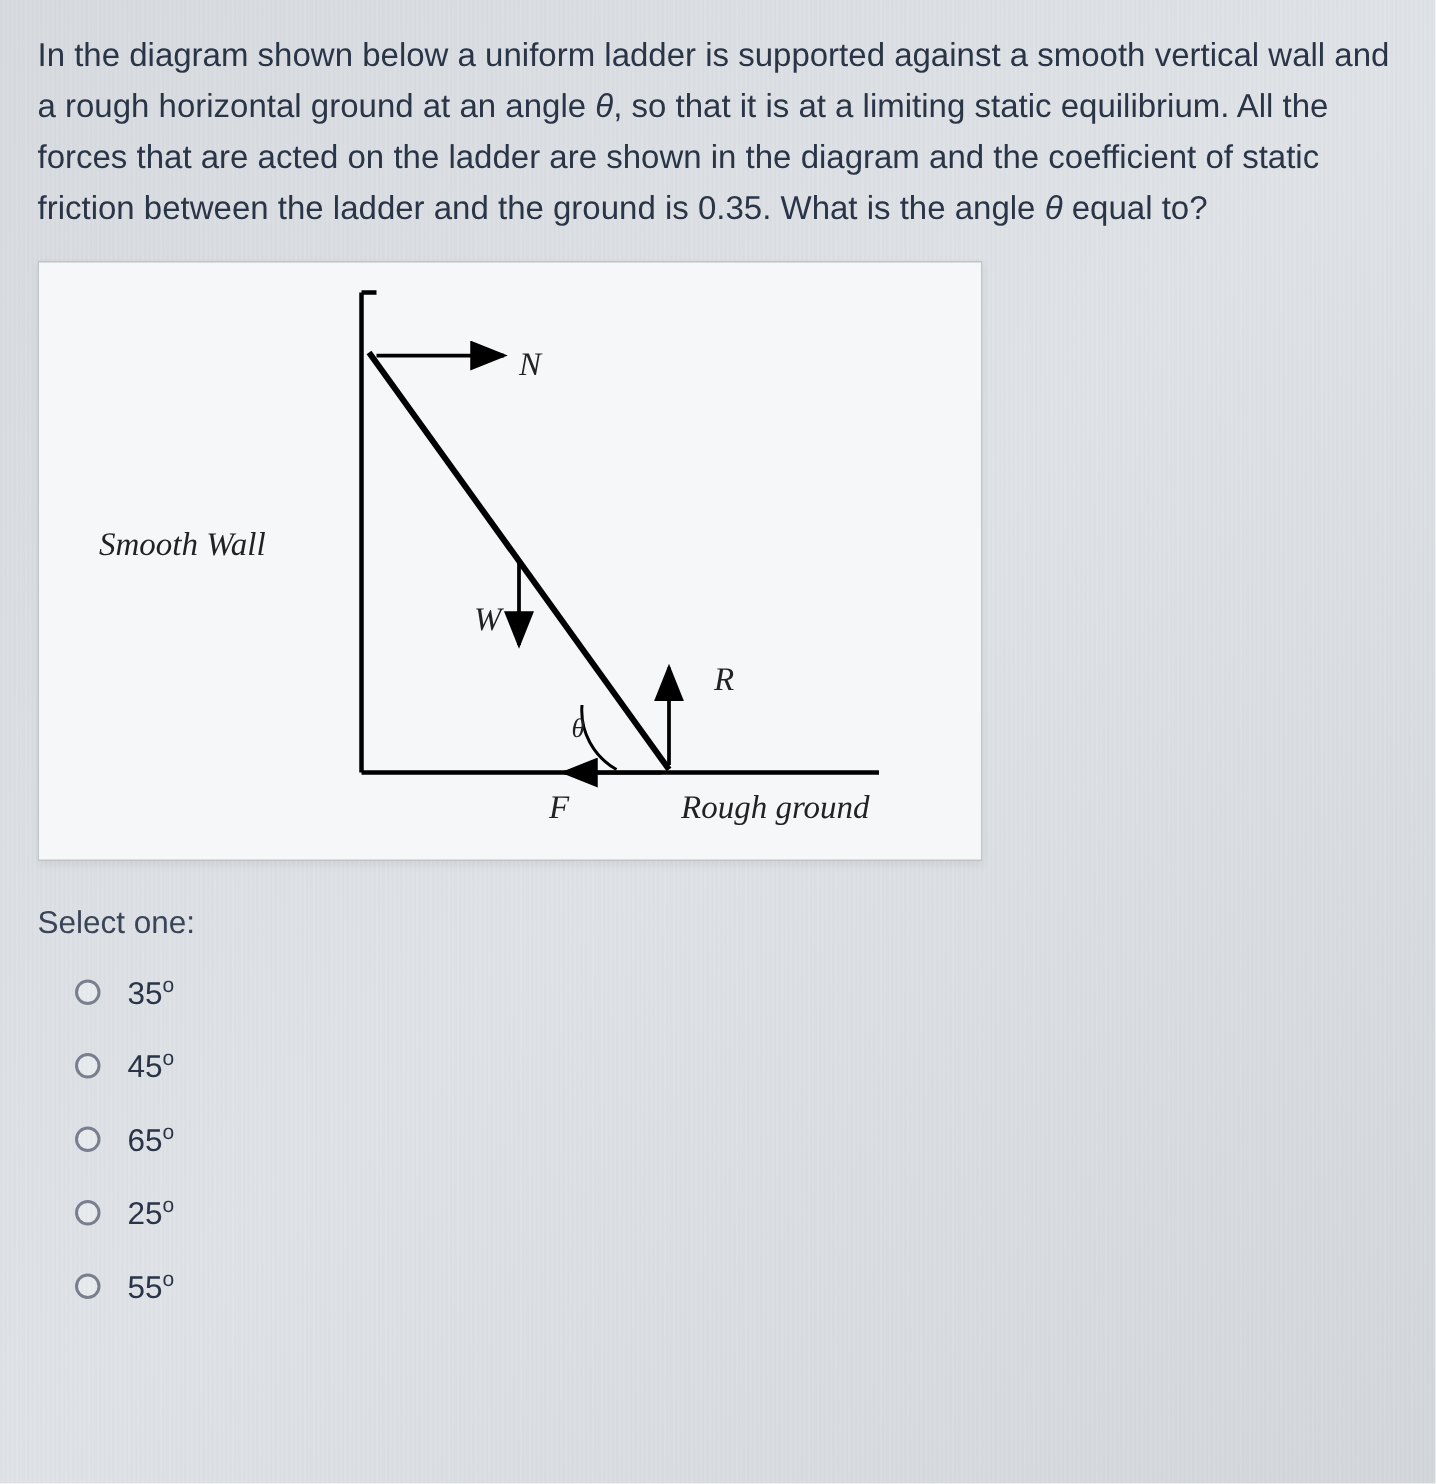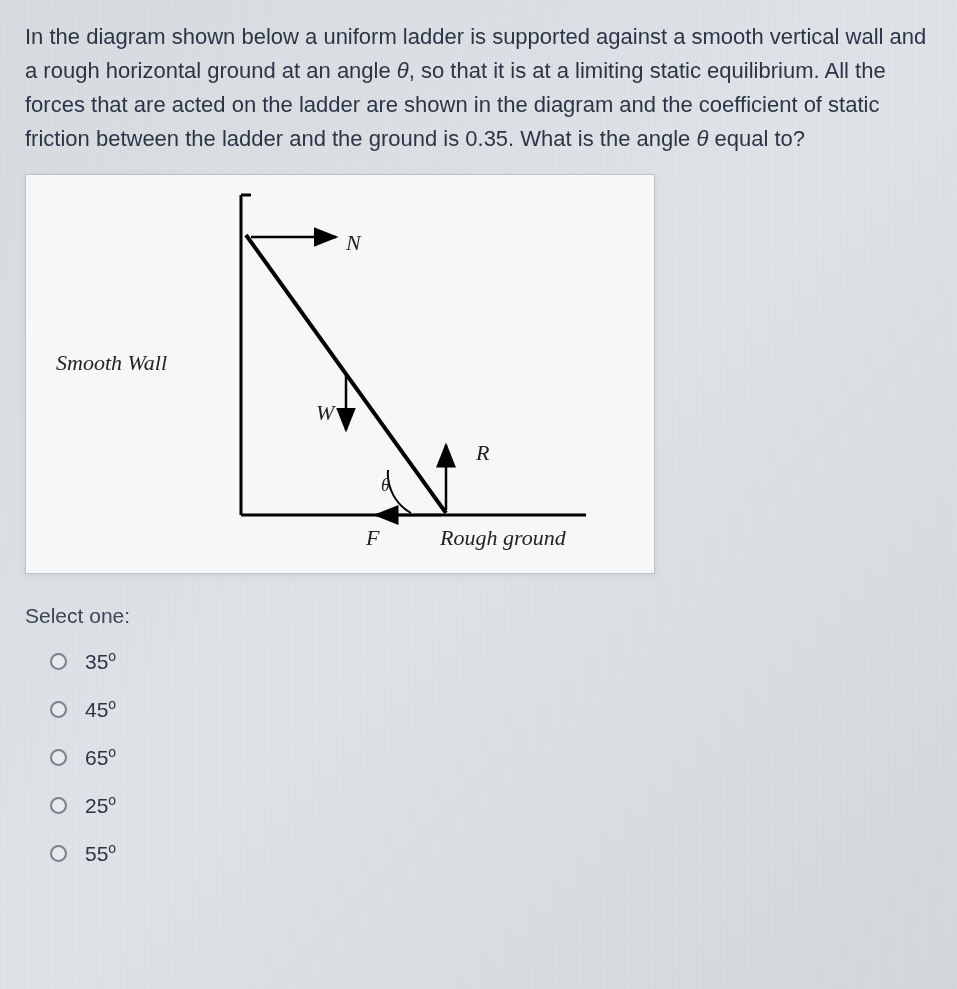--- a/index.html
+++ b/index.html
@@ -37,22 +37,22 @@
       margin-bottom: 30px;
       box-shadow: 0 2px 6px rgba(0,0,0,0.08);
     }
     .diagram-label {
       position: absolute;
       font-family: "Times New Roman", serif;
       font-style: italic;
       font-size: 22px;
       color: #222;
     }
-    .smooth-wall-label { left: 30px; top: 175px; }
-    .rough-ground-label { left: 414px; top: 350px; font-style: italic; }
+    .smooth-wall-label { left: 40px; top: 175px; }
+    .rough-ground-label { left: 428px; top: 350px; font-style: italic; }
     .force-n { left: 320px; top: 55px; }
     .force-w { left: 290px; top: 225px; }
     .force-r { left: 450px; top: 265px; }
     .force-f { left: 340px; top: 350px; }
     .theta-label { left: 355px; top: 300px; font-size: 18px; }
     .select-label {
       font-size: 21px;
       color: #3a4558;
       margin-bottom: 20px;
       margin-top: 30px;

